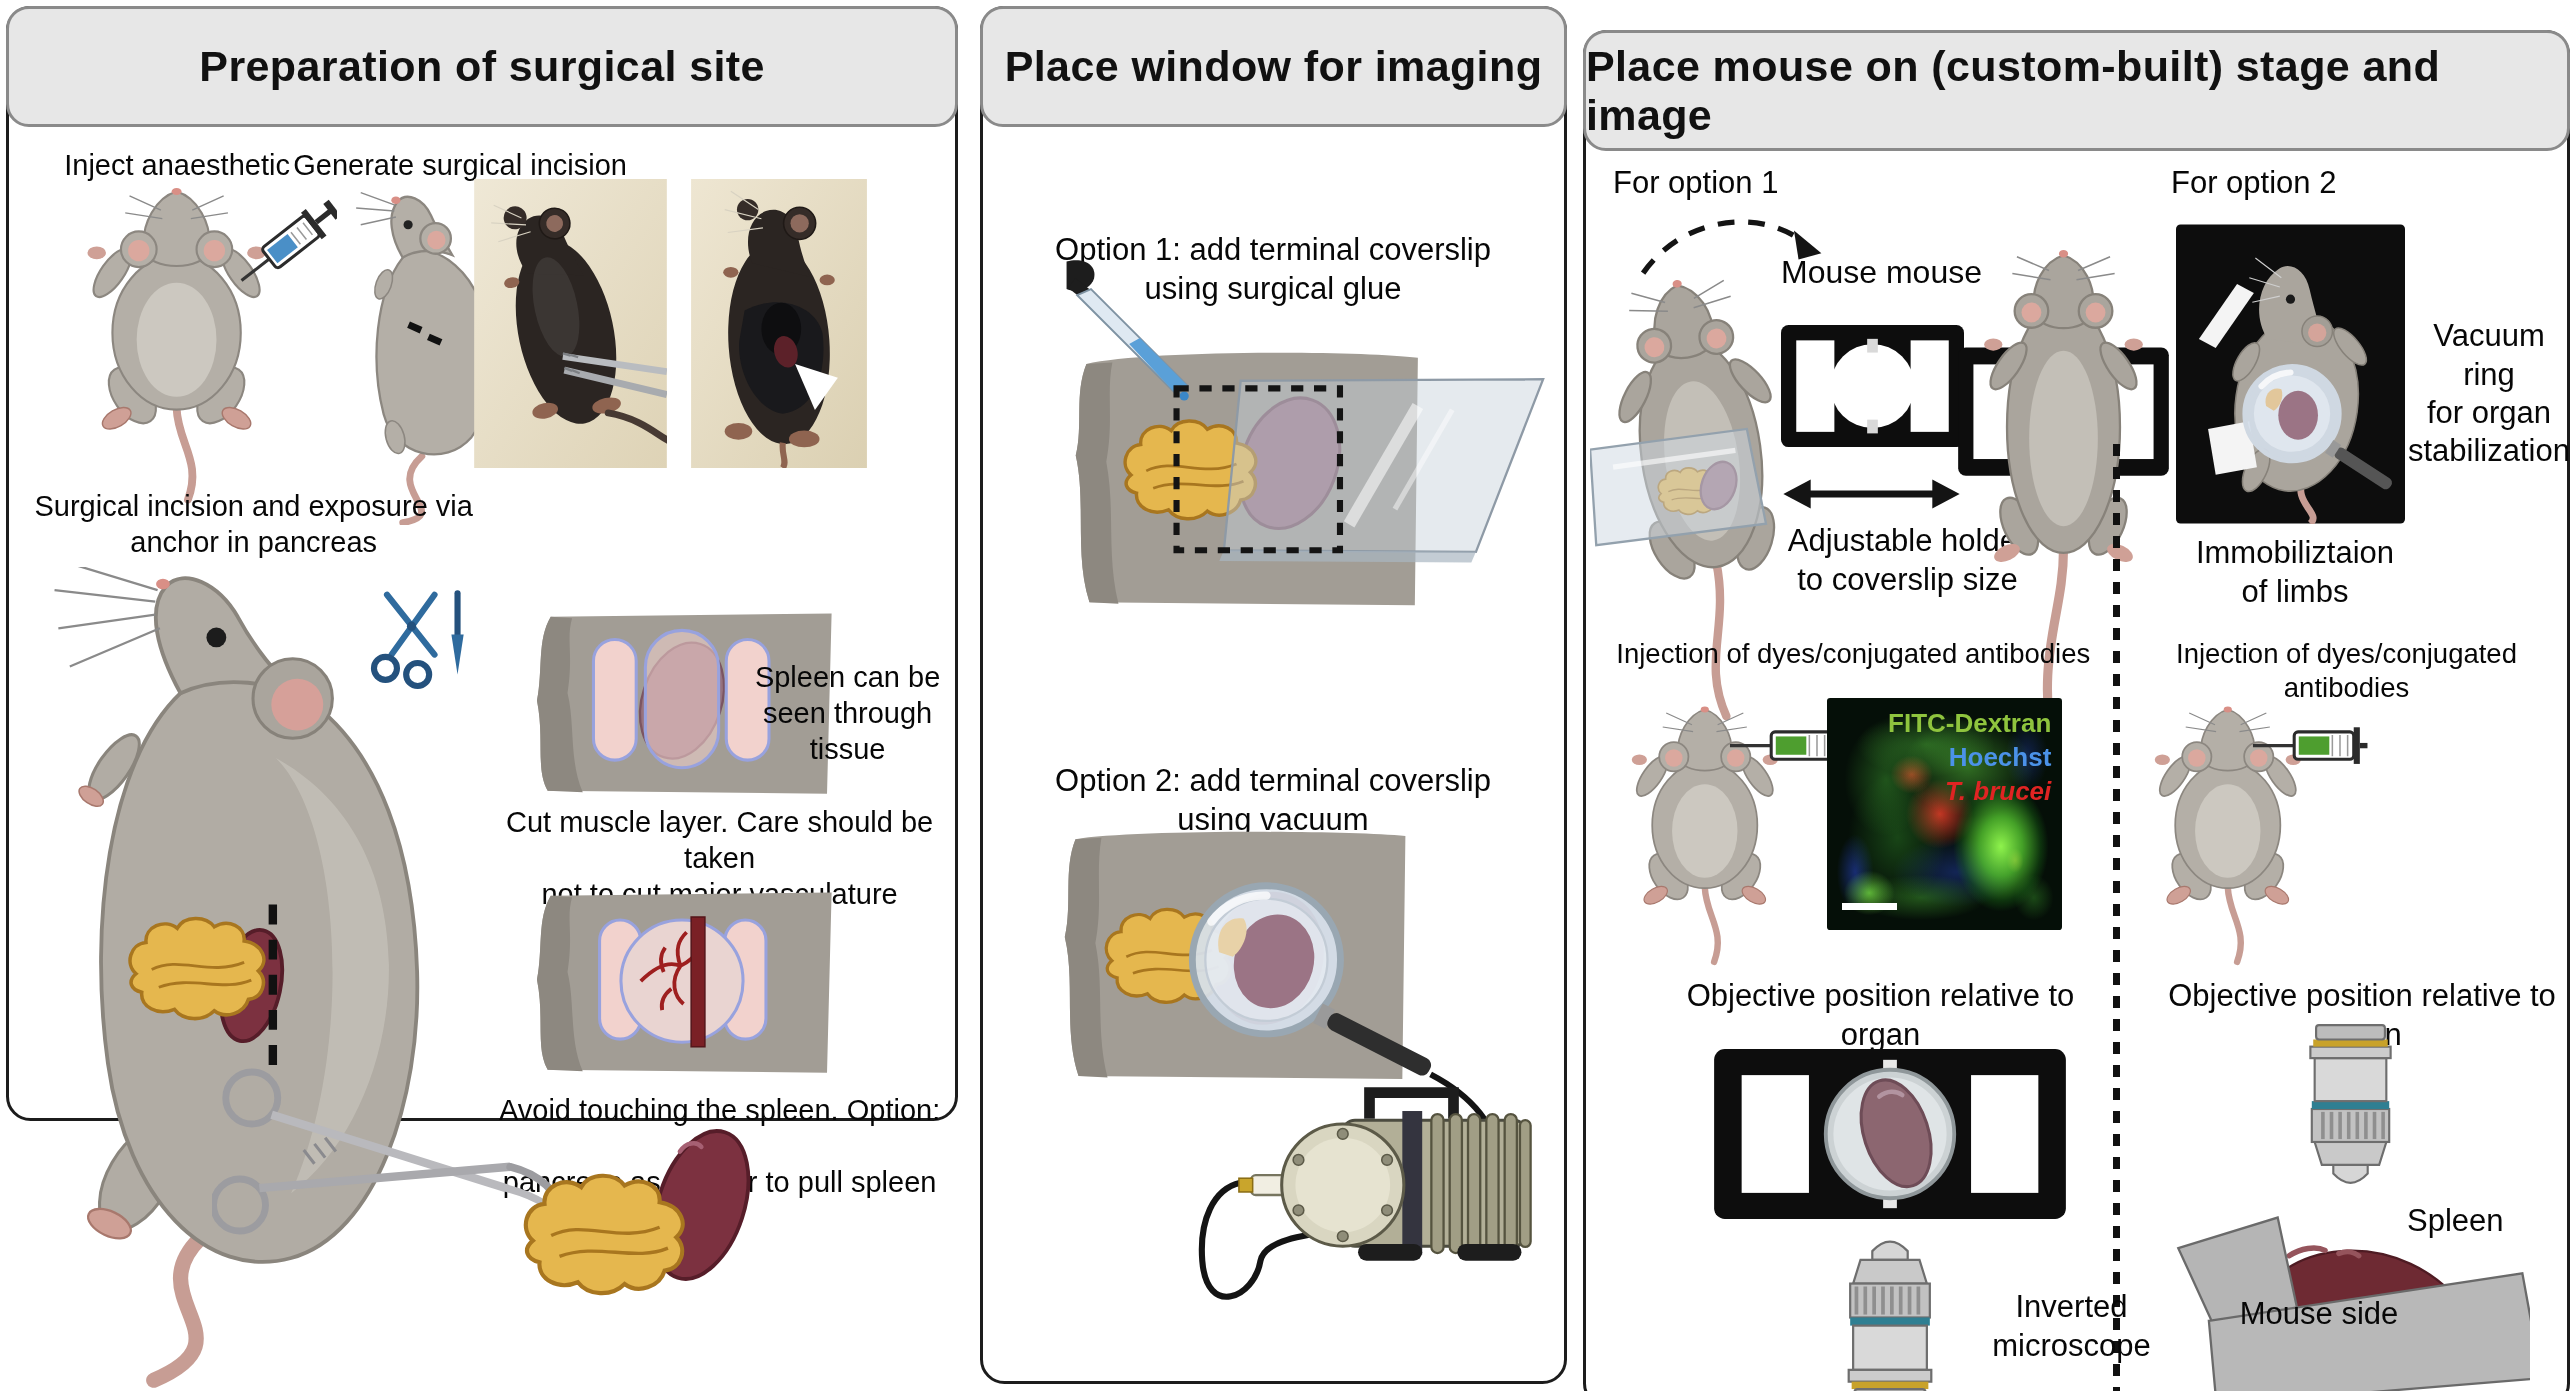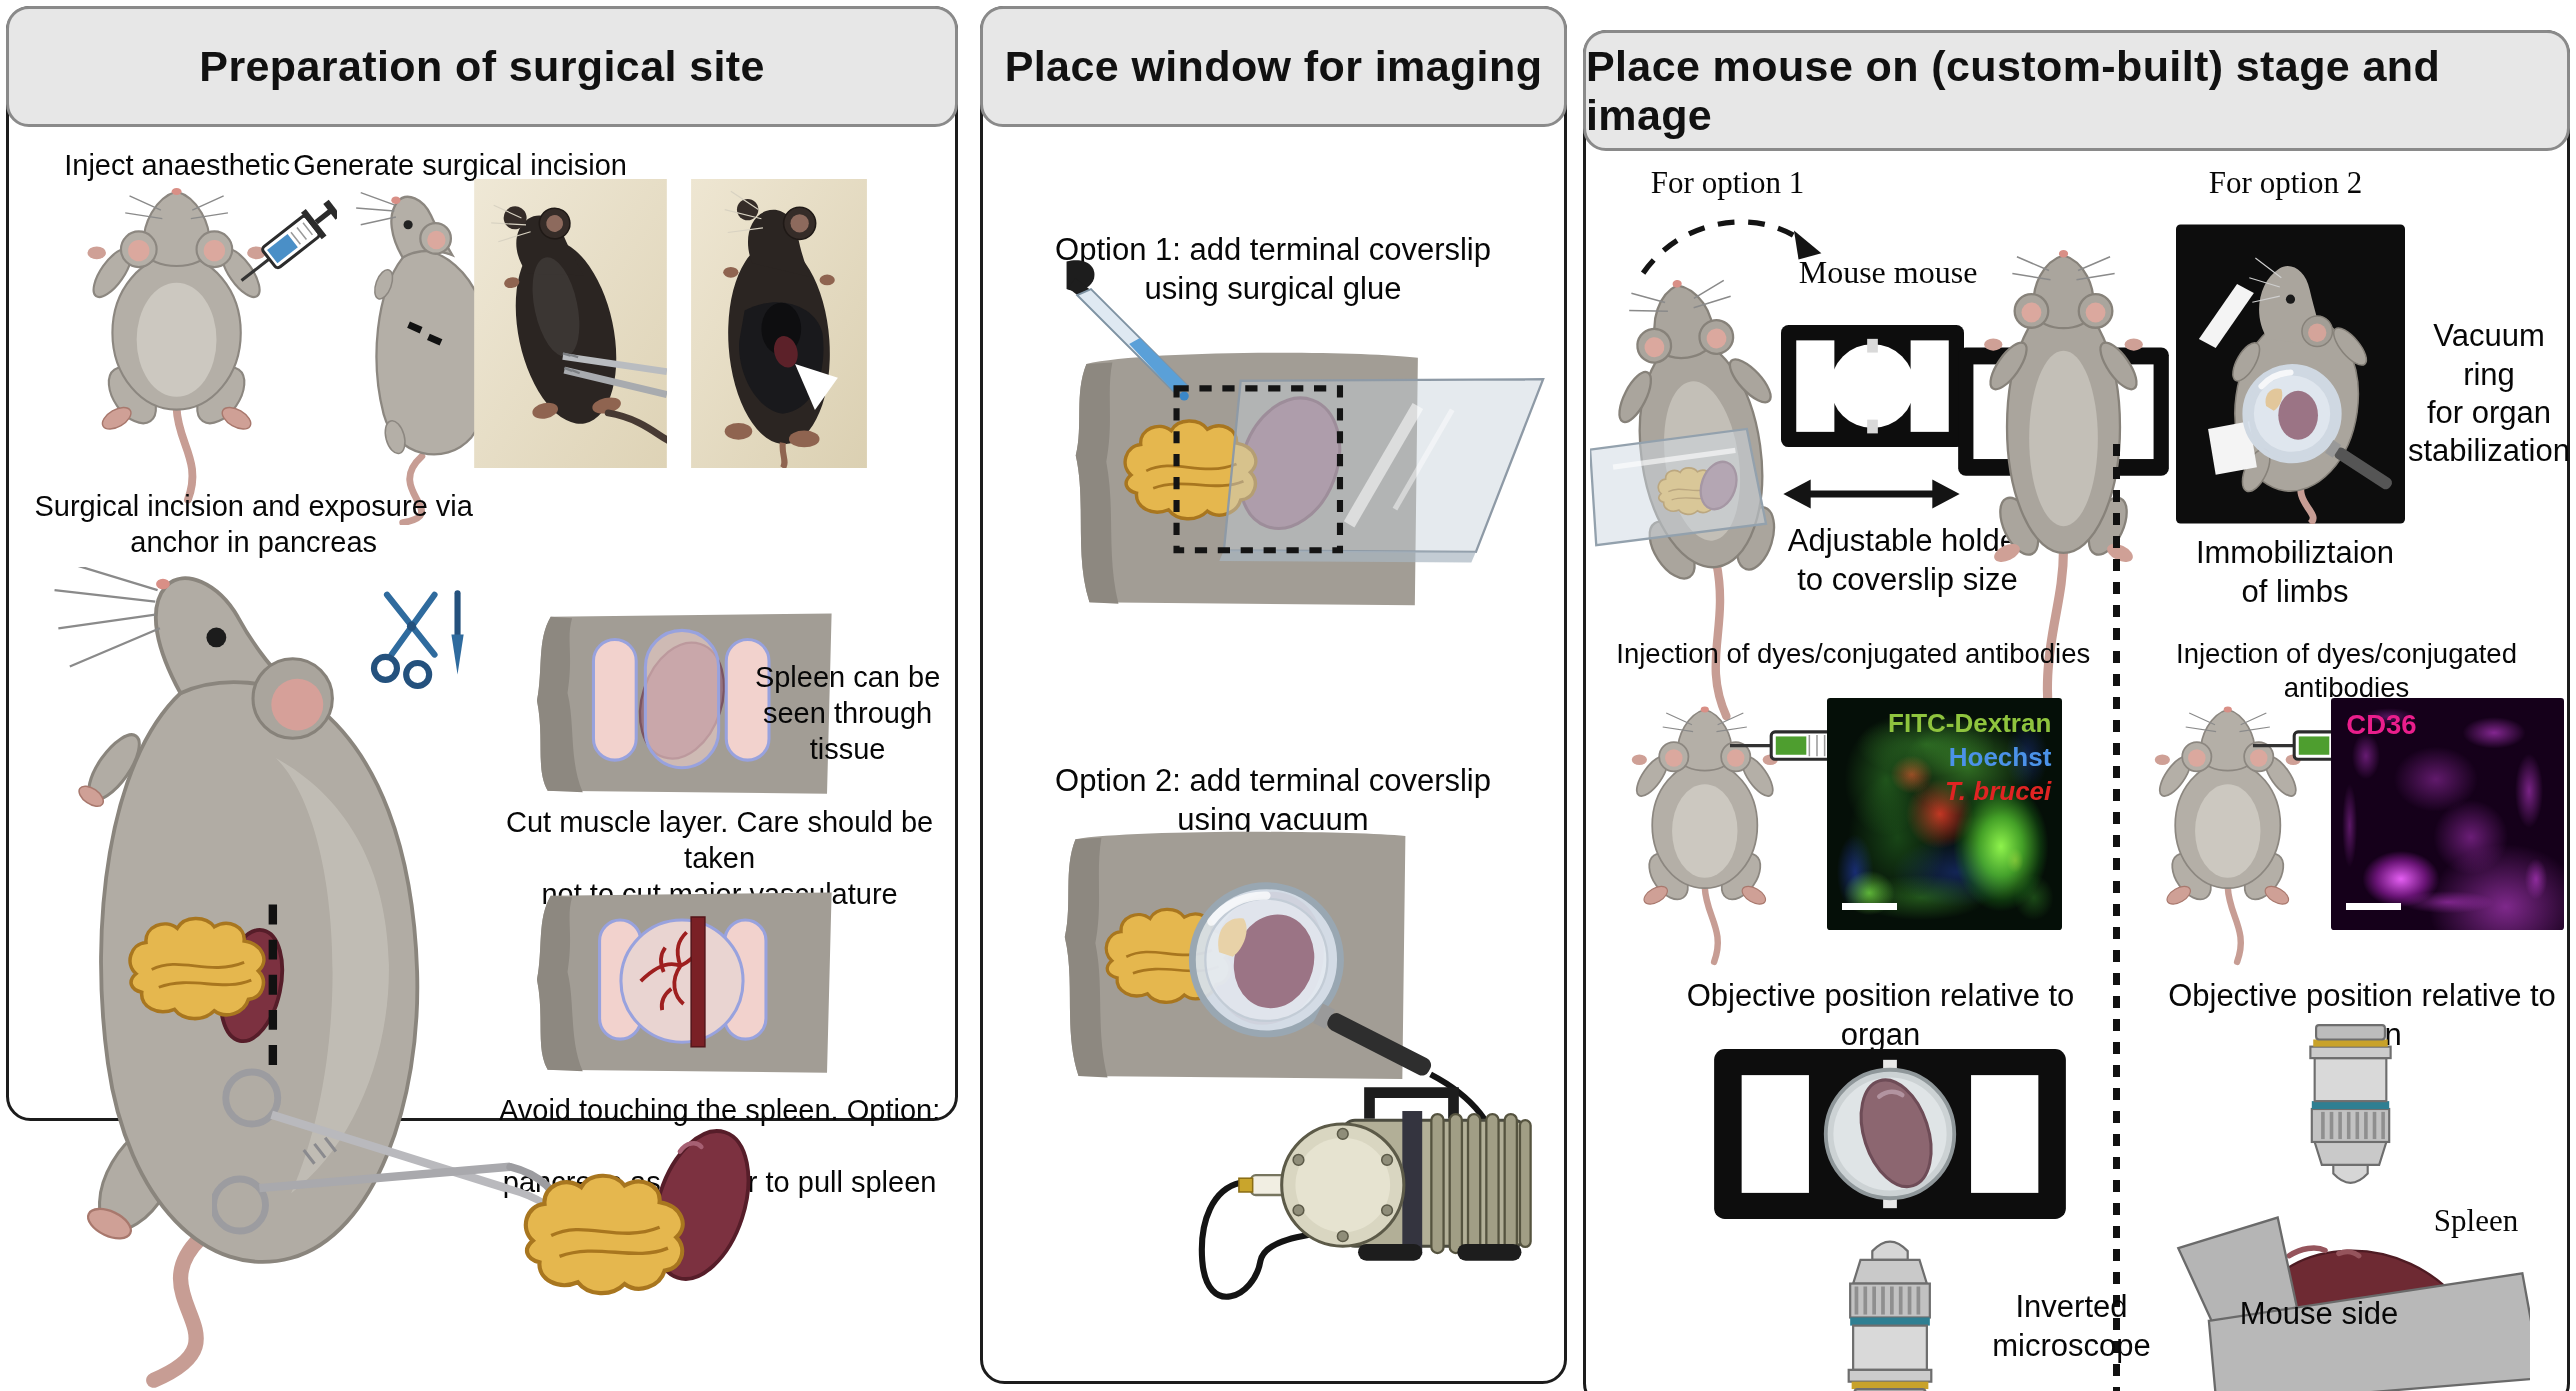--- a/index.html
+++ b/index.html
@@ -2,21 +2,21 @@
 <html style="font-size:12.2px"><head>
 <meta charset="utf-8">
 <style>
   html,body{margin:0;padding:0;background:#fff;}
   body{width:2576px;height:1392px;position:relative;font-family:"Liberation Sans","DejaVu Sans",sans-serif;}
   .fig{position:absolute;left:0;top:0;width:2576px;height:1392px;background:#fff;}
   .panel{position:absolute;background:#fff;border:3.1px solid #1c1c1c;border-radius:24.5px;box-sizing:border-box;}
   .panel-header{position:absolute;left:-3.1px;top:-3.1px;right:-3.1px;height:115px;background:#e7e7e7;border:3.1px solid #8a8a8a;border-radius:23px;display:flex;align-items:center;justify-content:center;box-sizing:content-box;}
   .panel-title{font-size:43px;font-weight:bold;color:#111;letter-spacing:0.4px;}
   .lbl{position:absolute;font-size:29px;line-height:1.24;text-align:center;white-space:pre-line;color:#070707;}
-  .lbl.left{text-align:center;font-family:Liberation Serif, serif;}
+  .lbl.left{text-align:left;}
   .lbl.fs40{font-size:31px;} .lbl.fs42{font-size:32px;} .lbl.fs36{font-size:27.5px;}
   .abs{position:absolute;}
   .divider{position:absolute;width:6.9px;background-image:repeating-linear-gradient(to bottom,#111 0 12.2px,transparent 12.2px 23px);}
   .fluor{position:absolute;border-radius:3.1px;}
   .fluor-green{background-color:#050f08;background-image:
     radial-gradient(closest-side at 74% 64%, rgba(150,255,80,.95), rgba(90,210,50,.75) 35%, rgba(30,120,25,.35) 65%, transparent 78%),
     radial-gradient(closest-side at 60% 30%, rgba(90,200,60,.5), transparent 70%),
     radial-gradient(closest-side at 42% 20%, rgba(80,190,60,.45), transparent 70%),
     radial-gradient(closest-side at 25% 35%, rgba(70,180,55,.4), transparent 70%),
     radial-gradient(closest-side at 30% 60%, rgba(60,170,50,.35), transparent 70%),
@@ -481,24 +481,20 @@
     <g>
       <line x1="148" y1="78" x2="202" y2="78" stroke="#333" stroke-width="4"></line>
       <rect x="202" y="60" width="78" height="36" rx="5" fill="#fff" stroke="#2b2b2b" stroke-width="4"></rect>
       <rect x="208" y="66" width="40" height="24" fill="#4e9e2f"></rect>
       <path d="M252,64 V92 M262,64 V92 M272,64 V92" stroke="#9a9a9a" stroke-width="2"></path>
       <rect x="280" y="54" width="8" height="48" fill="#2b2b2b"></rect>
       <line x1="288" y1="78" x2="298" y2="78" stroke="#2b2b2b" stroke-width="7"></line>
     </g>
   </svg>
 
-  <div class="fluor fluor-magenta" style="left:745px;top:665px;width:233px;height:232px;">
-    <div class="tag-cd36">CD36</div>
-    <div class="scalebar"></div>
-  </div>
 
   <div class="lbl fs40" style="left:73px;top:944px;width:443px;">Objective position relative to
 organ</div>
 
   <svg class="abs" style="left:128px;top:1010px;" width="352" height="182" viewBox="0 0 460 238">
     <rect x="0" y="8" width="460" height="222" rx="14" fill="#0d0d0d"></rect>
     <rect x="36" y="42" width="88" height="154" fill="#fff"></rect>
     <rect x="336" y="42" width="88" height="154" fill="#fff"></rect>
     <rect x="221" y="22" width="18" height="30" fill="#e8e8e8"></rect>
     <rect x="221" y="186" width="18" height="30" fill="#e8e8e8"></rect>

